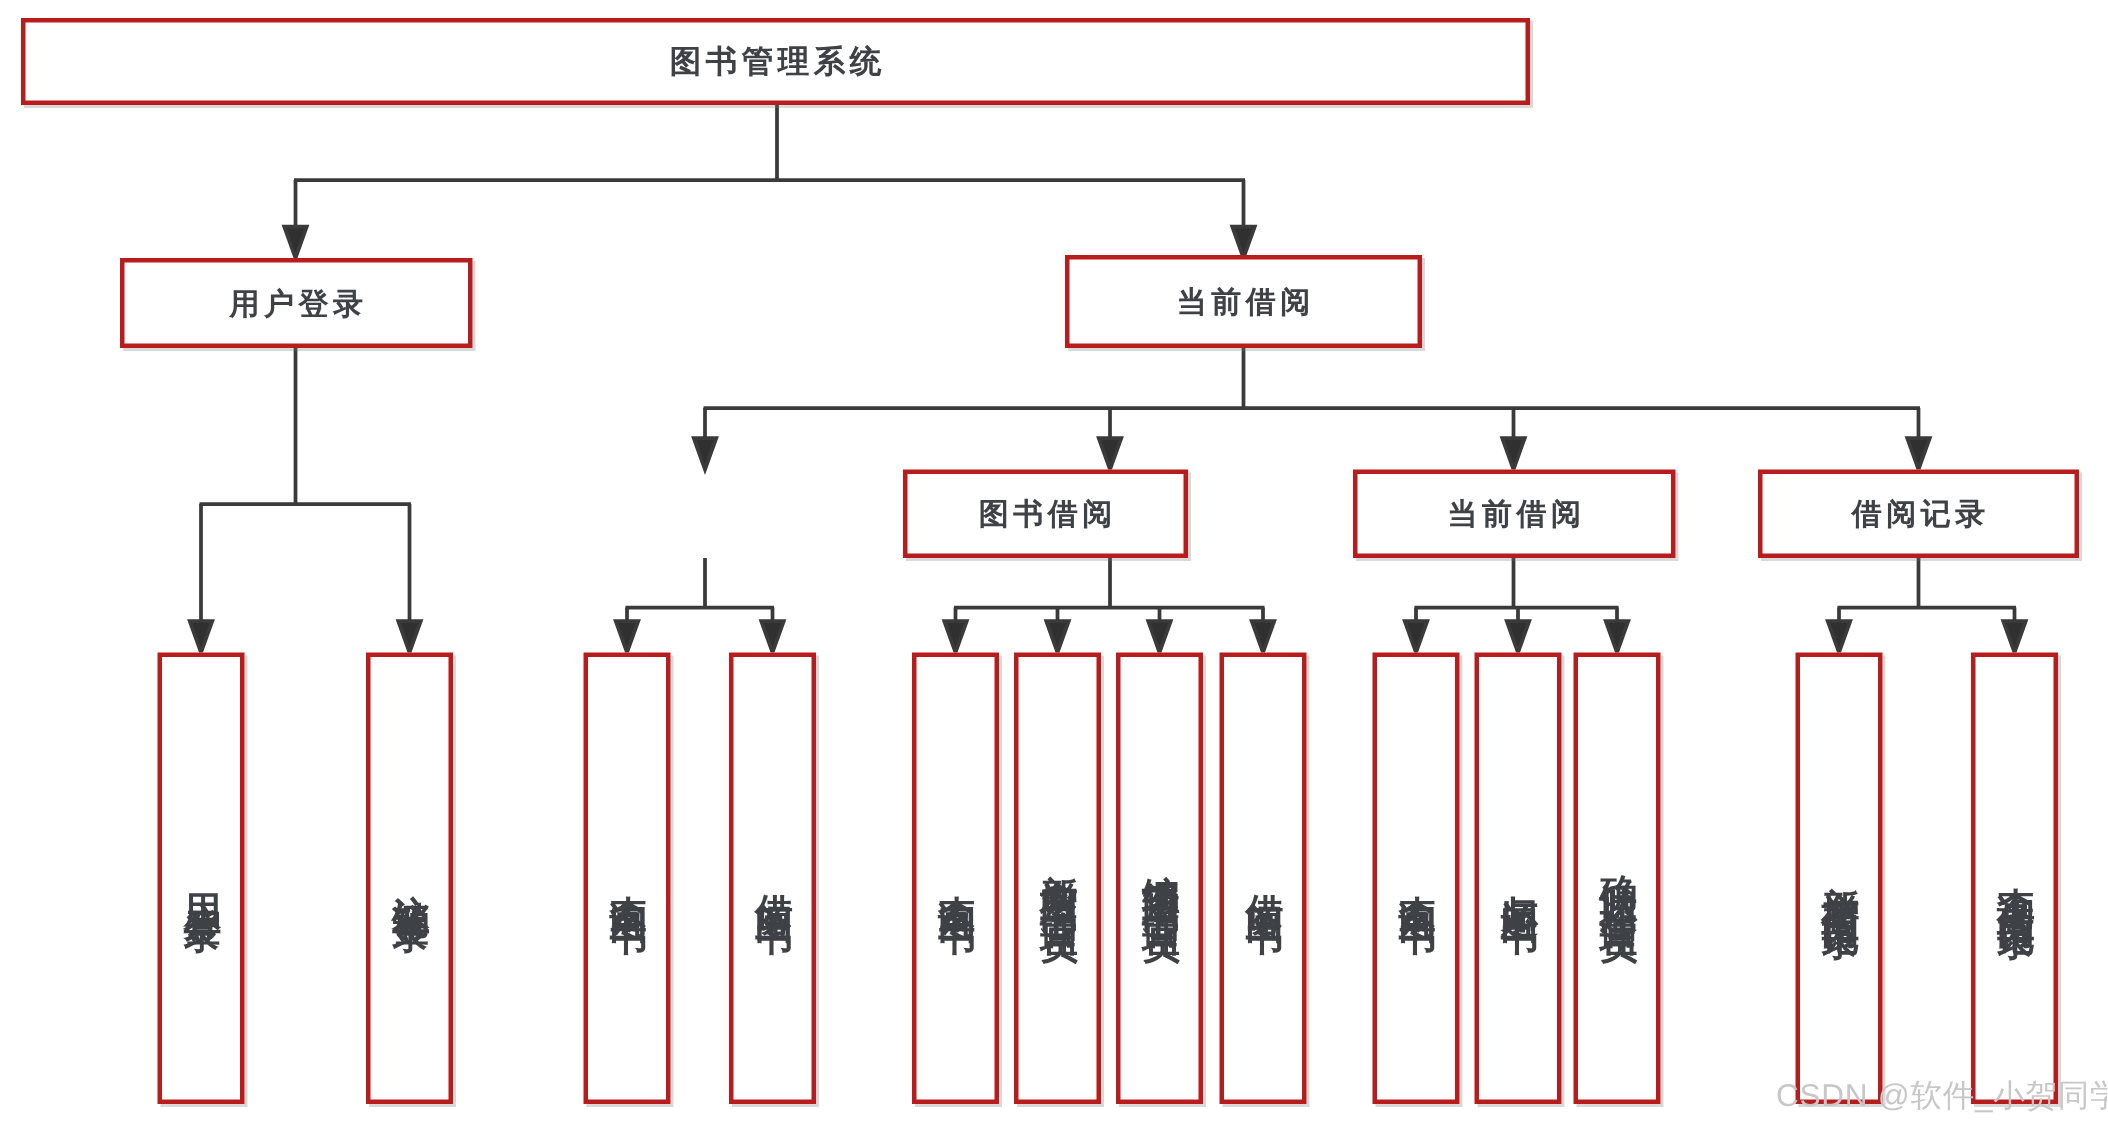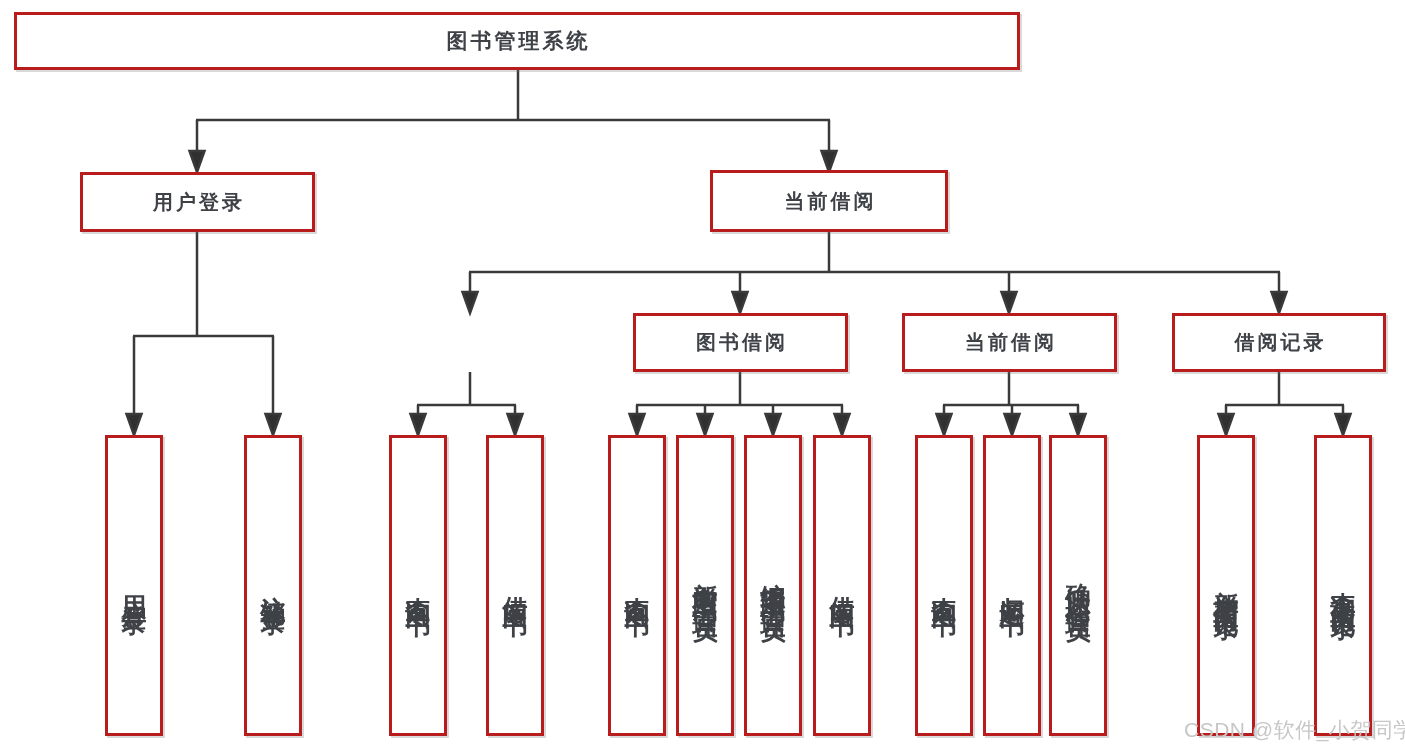--- a/index.html
+++ b/index.html
@@ -107,21 +107,21 @@
         <polygon points="1335.5,414 1350.5,414 1343,435"></polygon>
       </g>
     </g>
   </svg>
 
   <div class="node h root" style="left:14px;top:12px;width:1006px;height:58px">图书管理系统</div>
 
   <div class="node h" style="left:80px;top:172px;width:235px;height:60px">用户登录</div>
   <div class="node h" style="left:710px;top:170px;width:238px;height:62px">当前借阅</div>
 
-  <div class="node h" style="left:633px;top:313px;width:215px;height:59px">图书借阅</div>
+  <div class="node h" style="left:602px;top:313px;width:190px;height:59px">图书借阅</div>
   <div class="node h" style="left:1172px;top:313px;width:214px;height:59px">借阅记录</div>
   <div class="node h" style="left:902px;top:313px;width:215px;height:59px">当前借阅</div>
 
   <div class="node leaf" style="left:105px;top:435px;width:58px;height:301px">用户登录</div>
   <div class="node leaf" style="left:244px;top:435px;width:58px;height:301px">注销登录</div>
 
   <div class="node leaf" style="left:389px;top:435px;width:58px;height:301px">查询图书</div>
   <div class="node leaf" style="left:486px;top:435px;width:58px;height:301px">借阅图书</div>
 
   <div class="node leaf" style="left:608px;top:435px;width:58px;height:301px">查询图书</div>

